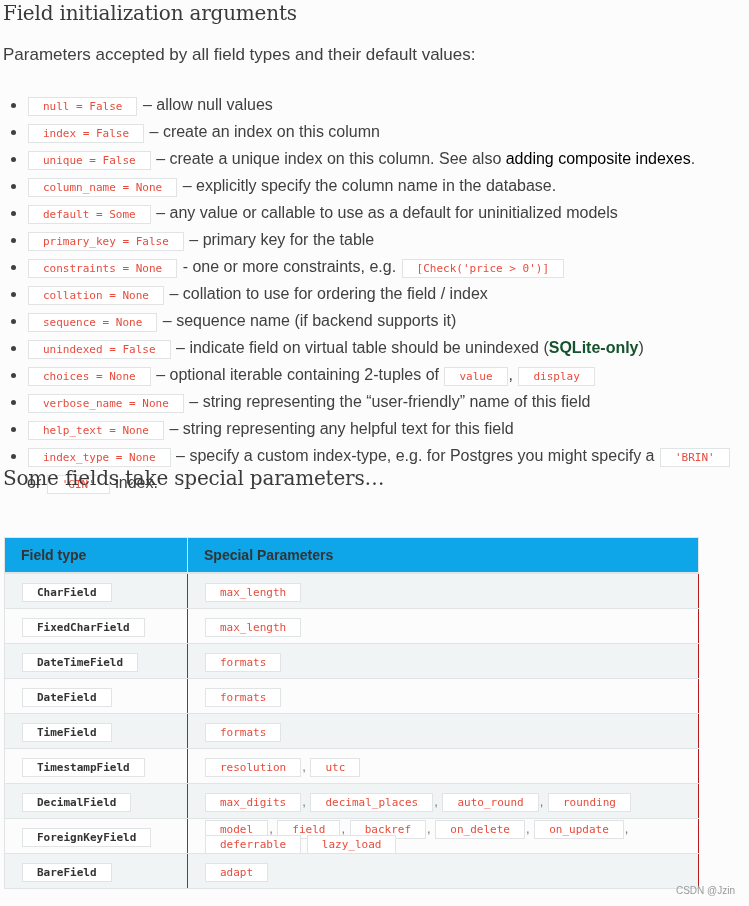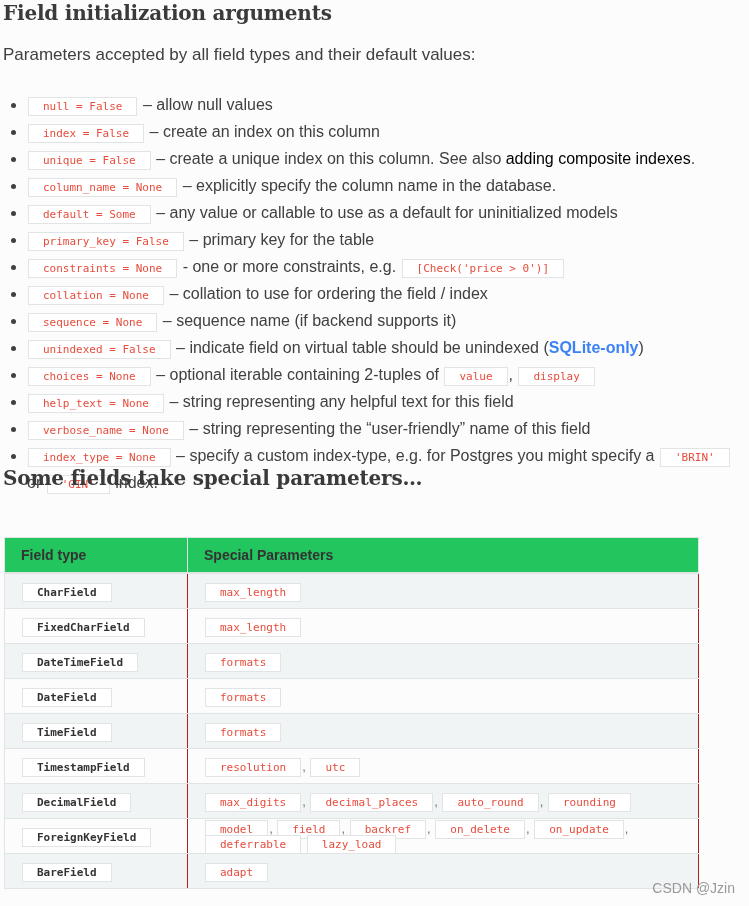--- a/index.html
+++ b/index.html
@@ -7,21 +7,21 @@
     width: 749px; height: 906px; overflow: hidden;
     background: #fcfcfc;
     color: #404040;
     font-family: "Liberation Sans", "DejaVu Sans", sans-serif;
     font-size: 16px;
     position: relative;
   }
   .page { position: absolute; left: 3px; top: 0; width: 740px; }
   h2.h {
     font-family: "DejaVu Serif", "Liberation Serif", serif;
-    font-weight: bold;
+    font-weight: normal;
     font-size: 20px;
     color: #3a3a3a;
     margin: 0;
     letter-spacing: -0.2px;
   }
   #title1 { position: absolute; top: 0; left: 0; line-height: 26px; }
   #intro { position: absolute; top: 44px; left: 0; font-size: 17px; line-height: 22px; margin: 0; }
   ul.args { position: absolute; top: 92px; left: 0; margin: 0; padding: 0 0 0 24px; list-style: none; width: 720px; }
   ul.args li { position: relative; line-height: 25px; font-size: 16px; }
   ul.args li::before {
@@ -32,49 +32,49 @@
     font-family: "DejaVu Sans Mono", "Liberation Mono", monospace;
     font-size: 11px;
     color: #e74c3c;
     background: #fff;
     border: 1px solid #e1e4e5;
     padding: 2px 14px;
     margin: 0 1px;
     white-space: nowrap;
   }
   a.link { color: #000000; text-decoration: none; }
-  b { color: #3b82f6; }
+  b { color: #14532d; }
   #title2 { position: absolute; top: 465px; left: 0; line-height: 26px; }
   table.params {
     position: absolute; top: 537px; left: 1px;
     border-collapse: collapse;
     width: 695px;
     border: 1px solid #e1e4e5;
   }
   table.params th {
     text-align: left; font-weight: bold; font-size: 14px; color: #333;
     height: 34px; padding: 0 16px;
     border-bottom: 2px solid #e1e4e5;
     border-right: 1px solid #e1e4e5;
-    background: #22c55e;
+    background: #0ea5e9;
   }
   table.params td {
     height: 34px; padding: 0 16px;
     border-bottom: 1px solid #e1e4e5;
     border-right: 1px solid #b91c1c;
     font-size: 13px; color: #999;
   }
   table.params tr:nth-child(odd) td { background: #f1f4f5; }
   table.params tr:nth-child(even) td { background: #fcfcfc; }
   table.params th:first-child, table.params td:first-child { width: 150px; }
   code.ft { color: #333; font-weight: bold; }
   .sep { color: #777; font-size: 13px; }
   #watermark {
     position: absolute; right: 14px; bottom: 10px;
-    font-size: 14px; color: #999;
+    font-size: 10px; color: #999;
   }
 </style>
 </head>
 <body>
 
 <div class="page">
   <h2 class="h" id="title1">Field initialization arguments</h2>
   <p id="intro">Parameters accepted by all field types and their default values:</p>
 
   <ul class="args">
@@ -82,22 +82,22 @@
     <li><code>index = False</code><span> – create an index on this column</span></li>
     <li><code>unique = False</code><span> – create a unique index on this column. See also </span><a class="link">adding composite indexes</a><span>.</span></li>
     <li><code>column_name = None</code><span> – explicitly specify the column name in the database.</span></li>
     <li><code>default = Some</code><span> – any value or callable to use as a default for uninitialized models</span></li>
     <li><code>primary_key = False</code><span> – primary key for the table</span></li>
     <li><code>constraints = None</code><span> - one or more constraints, e.g. </span><code>[Check('price &gt; 0')]</code></li>
     <li><code>collation = None</code><span> – collation to use for ordering the field / index</span></li>
     <li><code>sequence = None</code><span> – sequence name (if backend supports it)</span></li>
     <li><code>unindexed = False</code><span> – indicate field on virtual table should be unindexed (</span><b>SQLite-only</b><span>)</span></li>
     <li><code>choices = None</code><span> – optional iterable containing 2-tuples of </span><code>value</code><span>, </span><code>display</code></li>
+    <li><code>verbose_name = None</code><span> – string representing the “user-friendly” name of this field</span></li>
     <li><code>help_text = None</code><span> – string representing any helpful text for this field</span></li>
-    <li><code>verbose_name = None</code><span> – string representing the “user-friendly” name of this field</span></li>
     <li><code>index_type = None</code><span> – specify a custom index-type, e.g. for Postgres you might specify a </span><code>'BRIN'</code><span> or </span><code>'GIN'</code><span> index.</span></li>
   </ul>
 
   <h2 class="h" id="title2">Some fields take special parameters…</h2>
 
   <table class="params">
     <thead>
       <tr>
         <th>Field type</th>
         <th>Special Parameters</th>

